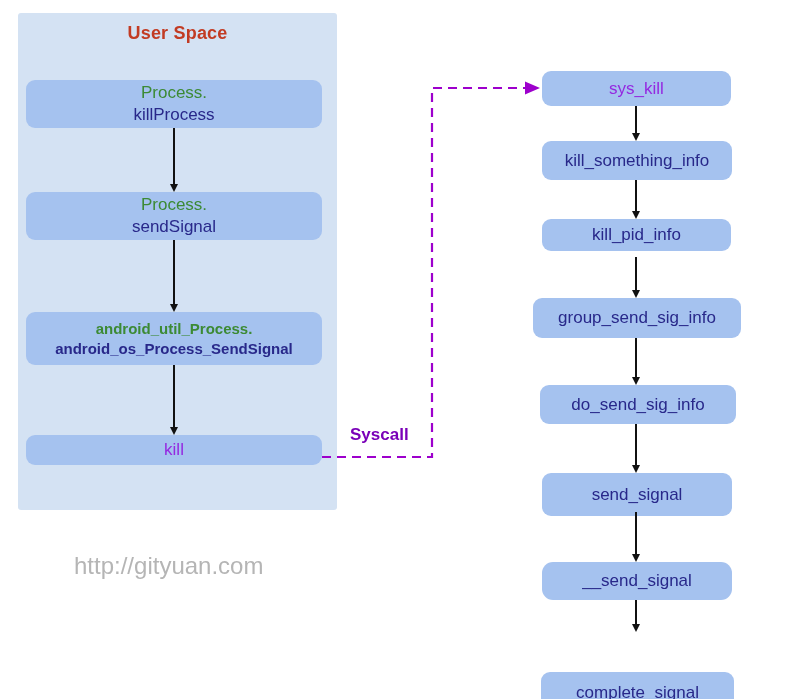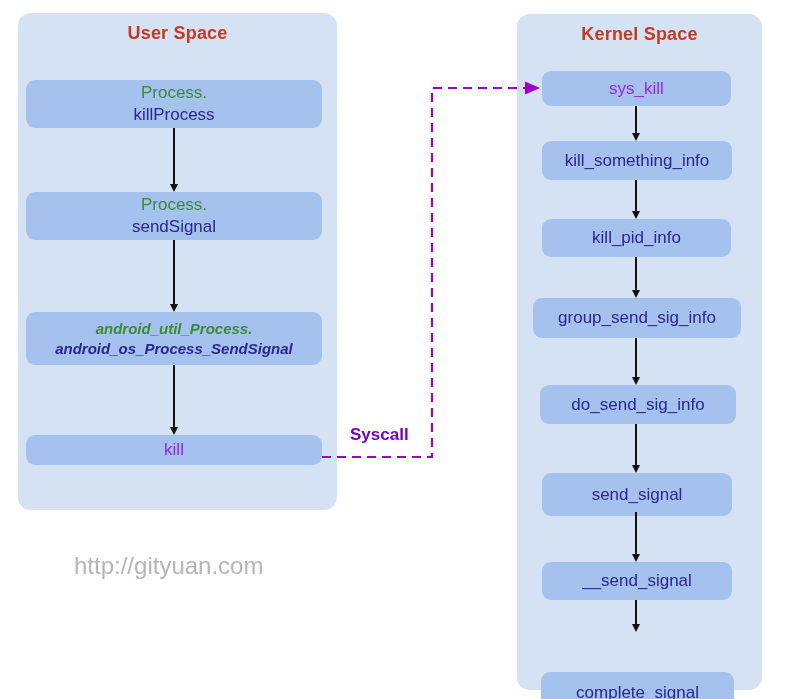--- a/index.html
+++ b/index.html
@@ -23,21 +23,21 @@
     position: relative;
     width: 786px;
     height: 699px;
     background: #ffffff;
     font-family: "Liberation Sans", sans-serif;
     overflow: hidden;
   }
   .panel {
     position: absolute;
     background: var(--panel-bg);
-    border-radius: 13px;
+    border-radius: 3px;
   }
   .panel-title {
     text-align: center;
     font-weight: bold;
     font-size: 18px;
     color: var(--panel-title);
     padding-top: 10px;
     letter-spacing: 0.2px;
   }
   .node {
@@ -49,21 +49,20 @@
     align-items: center;
     justify-content: center;
     text-align: center;
     font-size: 17px;
     line-height: 22px;
   }
   .node.small-bold {
     font-size: 15px;
     font-weight: bold;
     line-height: 20px;
-    font-style: italic;
   }
   .green  { color: var(--class-green); }
   .navy   { color: var(--method-navy); }
   .purple { color: var(--highlight-purple); }
   .varrow {
     position: absolute;
     width: 2px;
     background: var(--arrow-black);
   }
   .varrow::after {
@@ -102,23 +101,20 @@
 </style>
 </head>
 <body>
 
 <div class="canvas">
 
   <div class="panel" style="left:18px; top:13px; width:319px; height:497px;">
     <div class="panel-title">User Space</div>
   </div>
 
-  <div class="panel" style="left:517px; top:14px; width:245px; height:676px;">
-    <div class="panel-title">Kernel Space</div>
-  </div>
 
   <div class="node" style="left:26px; top:80px; width:296px; height:48px;">
     <span class="green">Process.</span>
     <span class="navy">killProcess</span>
   </div>
 
   <div class="node" style="left:26px; top:192px; width:296px; height:48px;">
     <span class="green">Process.</span>
     <span class="navy">sendSignal</span>
   </div>
@@ -133,37 +129,37 @@
   </div>
 
   <div class="node" style="left:542px; top:141px; width:190px; height:39px;">
     <span class="navy">kill_something_info</span>
   </div>
 
   <div class="node" style="left:542px; top:71px; width:189px; height:35px;">
     <span class="purple">sys_kill</span>
   </div>
 
-  <div class="node" style="left:542px; top:219px; width:189px; height:38px;">
+  <div class="node" style="left:542px; top:219px; width:189px; height:32px;">
     <span class="navy">kill_pid_info</span>
   </div>
 
   <div class="node" style="left:533px; top:298px; width:208px; height:40px;align-items:center;">
     <span class="navy">group_send_sig_info</span>
   </div>
 
   <div class="node" style="left:540px; top:385px; width:196px; height:39px;">
     <span class="navy">do_send_sig_info</span>
   </div>
 
   <div class="node" style="left:542px; top:473px; width:190px; height:43px;">
     <span class="navy">send_signal</span>
   </div>
 
-  <div class="node" style="left:542px; top:562px; width:190px; height:38px;">
+  <div class="node" style="left:542px; top:562px; width:190px; height:38px;border-radius:11px;">
     <span class="navy">__send_signal</span>
   </div>
 
   <div class="node" style="left:541px; top:632px; width:193px; height:42px;margin-top:40px;">
     <span class="navy">complete_signal</span>
   </div>
 
   <div class="varrow" style="left:173px; top:128px; height:57px;"></div>
   <div class="varrow" style="left:173px; top:240px; height:65px;"></div>
   <div class="varrow" style="left:173px; top:365px; height:63px;"></div>

